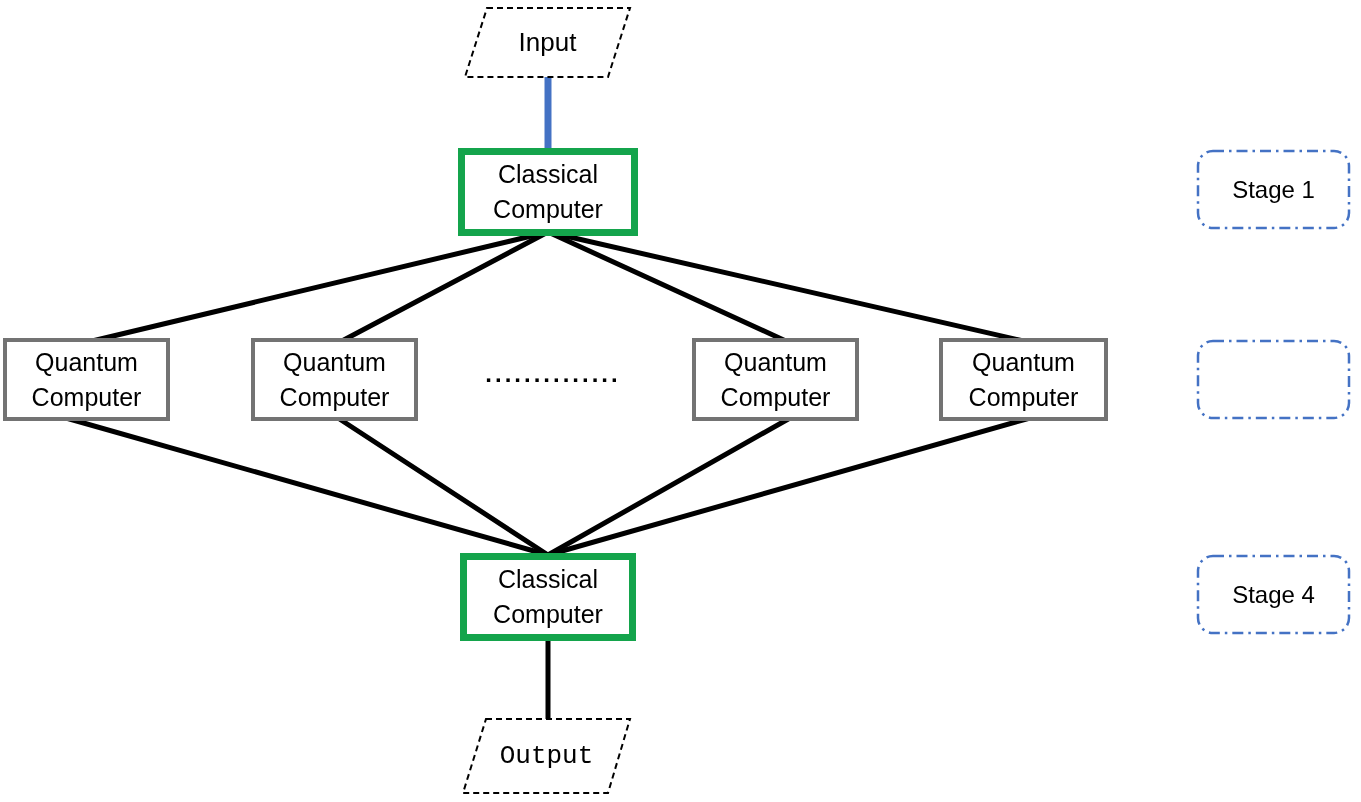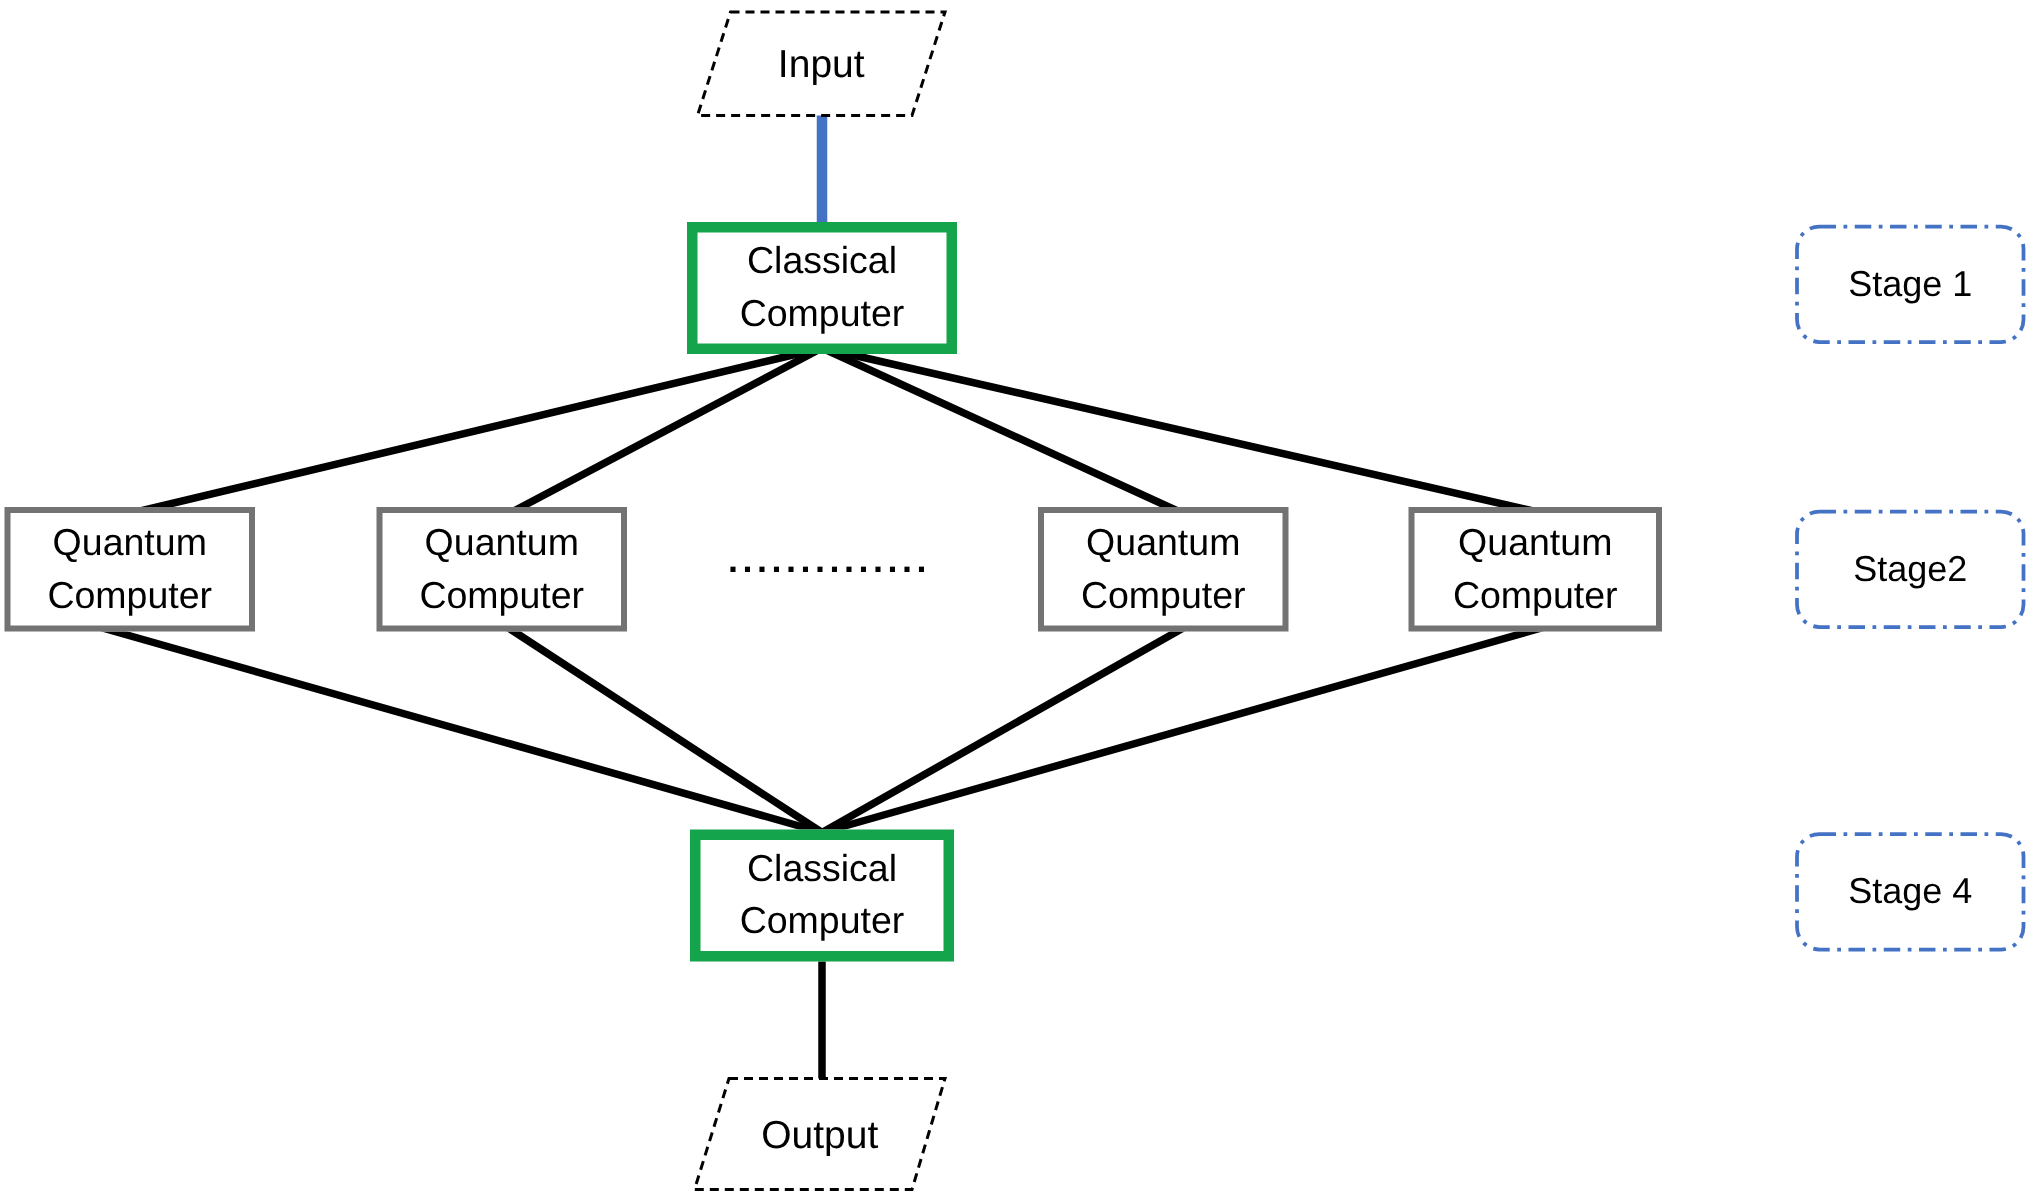--- a/index.html
+++ b/index.html
@@ -119,19 +119,18 @@
   </div>
 
   <div class="node-box quantum-box" style="left:939px; top:338px; width:169px; height:83px;">
     <span>Quantum Computer</span>
   </div>
 
   <div class="node-box classical-box" style="left:460px; top:553px; width:176px; height:88px;">
     <span>Classical Computer</span>
   </div>
 
-  <div class="io-label" style="left:463px; top:719px; width:167px; height:74px;">Output</div>
+  <div class="io-label" style="left:463px; top:719px; width:167px; height:74px;font-family:Liberation Mono, monospace;">Output</div>
 
   <div class="stage-label" style="left:1198px; top:151px; width:151px; height:77px;">Stage 1</div>
-  <div class="stage-label" style="left:1198px; top:341px; width:151px; height:77px;">Stage2</div>
   <div class="stage-label" style="left:1198px; top:556px; width:151px; height:77px;">Stage 4</div>
 
 </div>
 
 </body></html>

